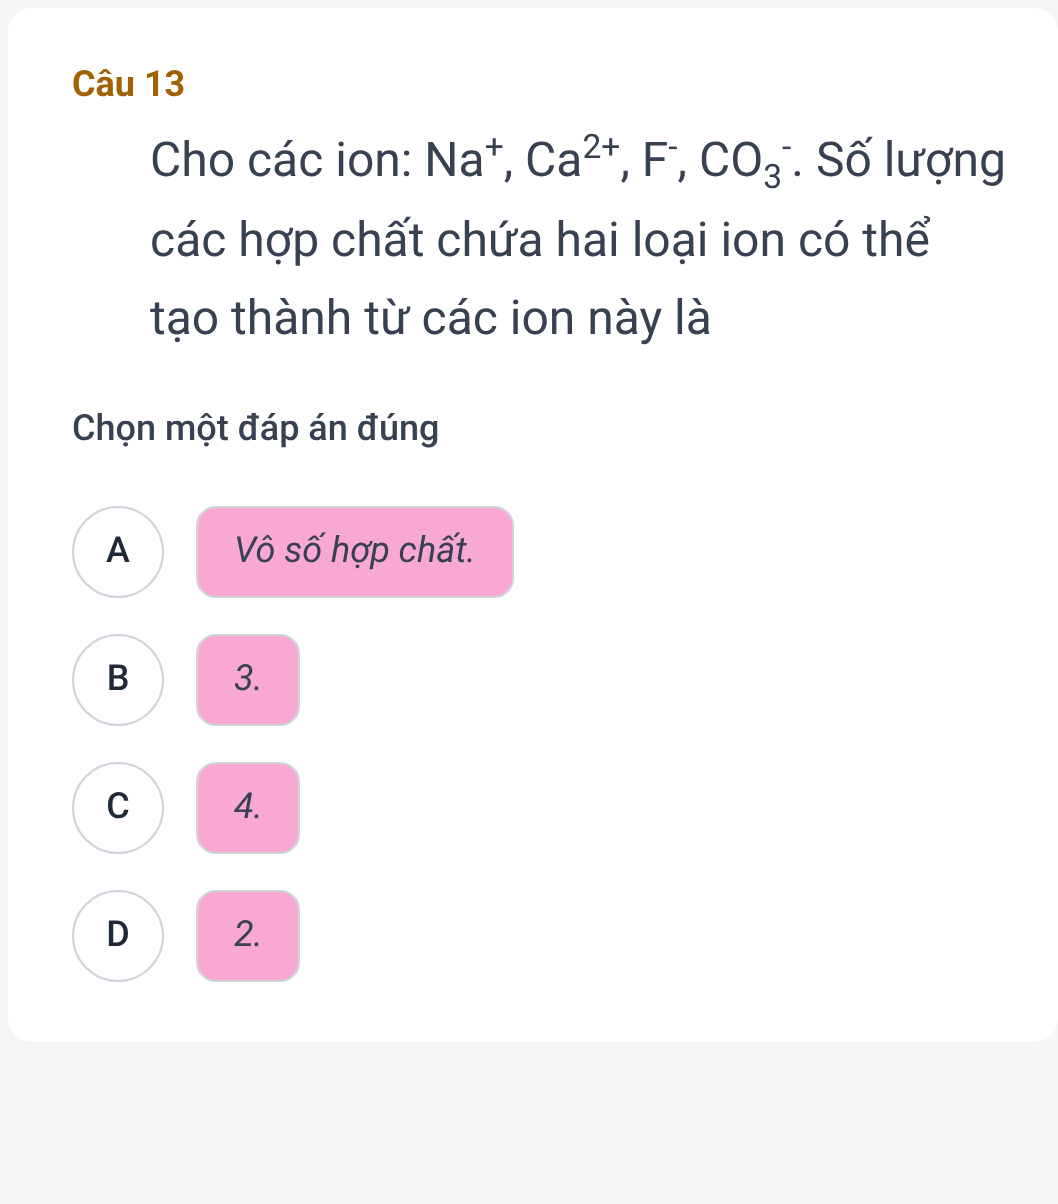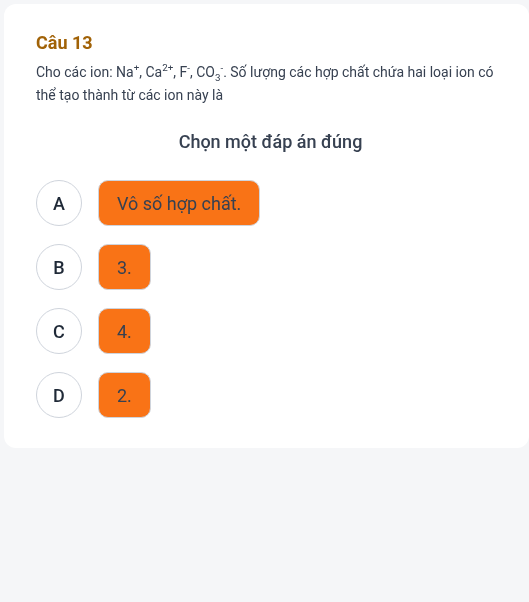--- a/index.html
+++ b/index.html
@@ -17,29 +17,29 @@
     margin: 4px 0 0 4px;
     width: 525px;
   }
   .q-title {
     font-weight: 700;
     font-size: 18px;
     color: #a16207;
     margin-bottom: 8px;
   }
   .q-body {
-    font-size: 14px;
+    font-size: 24px;
     line-height: 1.65;
     color: #374151;
     margin-bottom: 24px;
+    margin-left: 39px;
   }
   sup { font-size: 0.7em; vertical-align: super; line-height: 0; }
   sub { font-size: 0.7em; vertical-align: sub; line-height: 0; }
   .instruction {
-    text-align: center;
     font-size: 18px;
     color: #374151;
     font-weight: 500;
     margin-bottom: 28px;
   }
   .options { display: flex; flex-direction: column; gap: 18px; }
   .option-row { display: flex; align-items: center; gap: 16px; }
   .option-letter {
     width: 46px; height: 46px;
     border: 1.5px solid #cfd4dc;
@@ -52,21 +52,22 @@
   }
   .option-text {
     border: 1.5px solid #cfd4dc;
     border-radius: 10px;
     padding: 10px 18px;
     font-size: 18px;
     color: #374151;
     min-height: 46px;
     display: flex; align-items: center;
     cursor: pointer;
-    background: #f97316;
+    background: #f9a8d4;
+    font-style: italic;
   }
 </style>
 </head>
 <body>
 
 <div class="card">
   <div class="q-title">Câu 13</div>
 
   <div class="q-body">
     <span>Cho các ion: Na</span><sup>+</sup><span>, Ca</span><sup>2+</sup><span>, F</span><sup>-</sup><span>, CO</span><sub>3</sub><sup>-</sup><span>. Số lượng các hợp chất chứa hai loại ion có thể tạo thành từ các ion này là</span>

